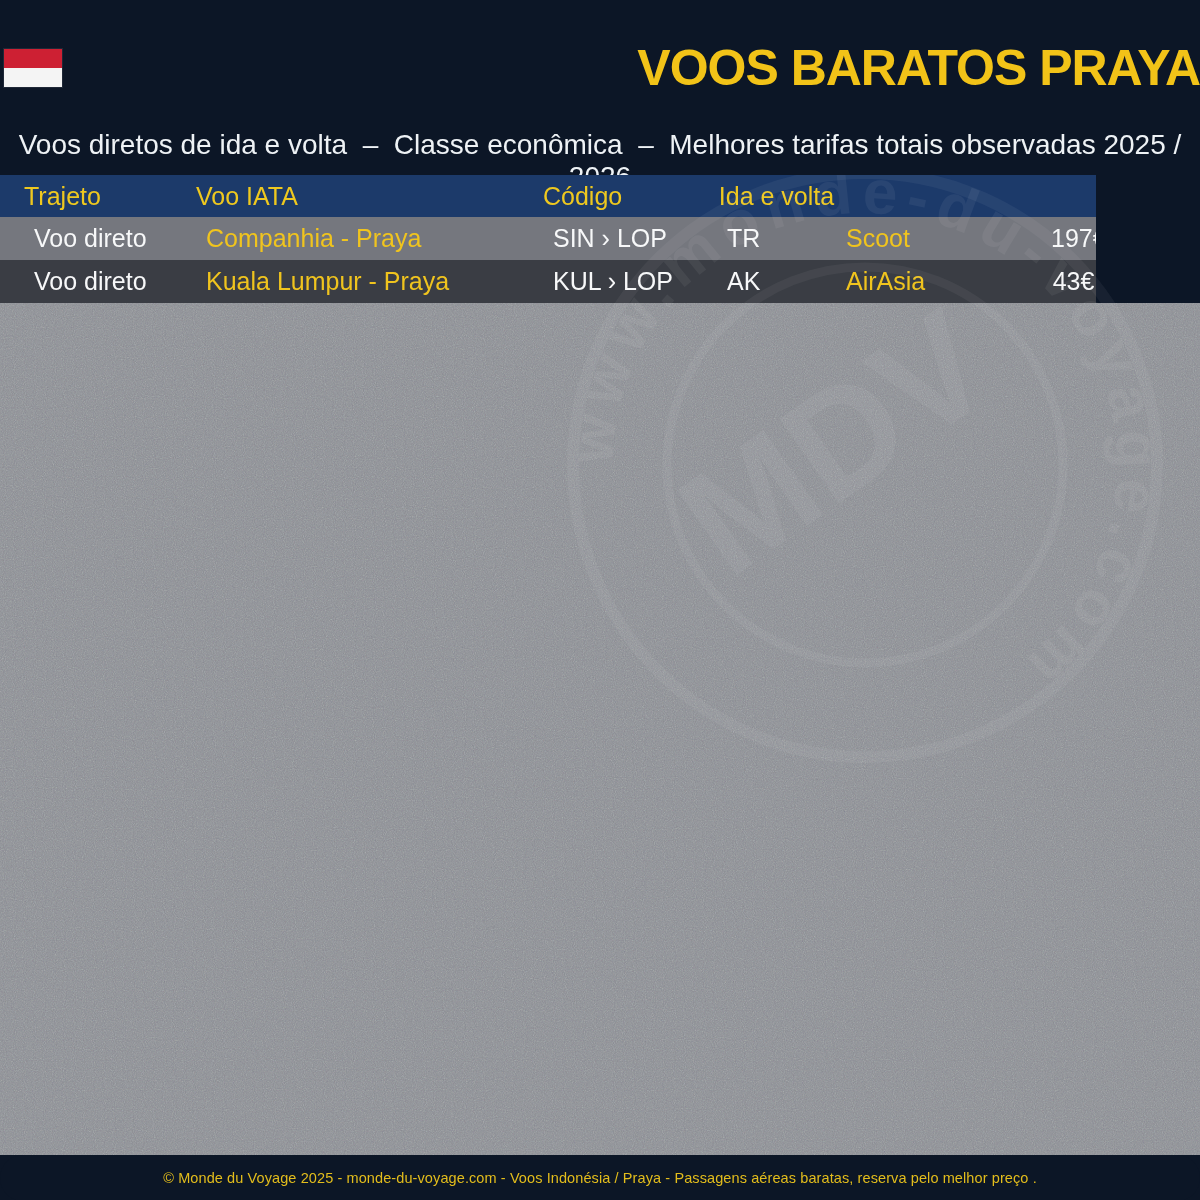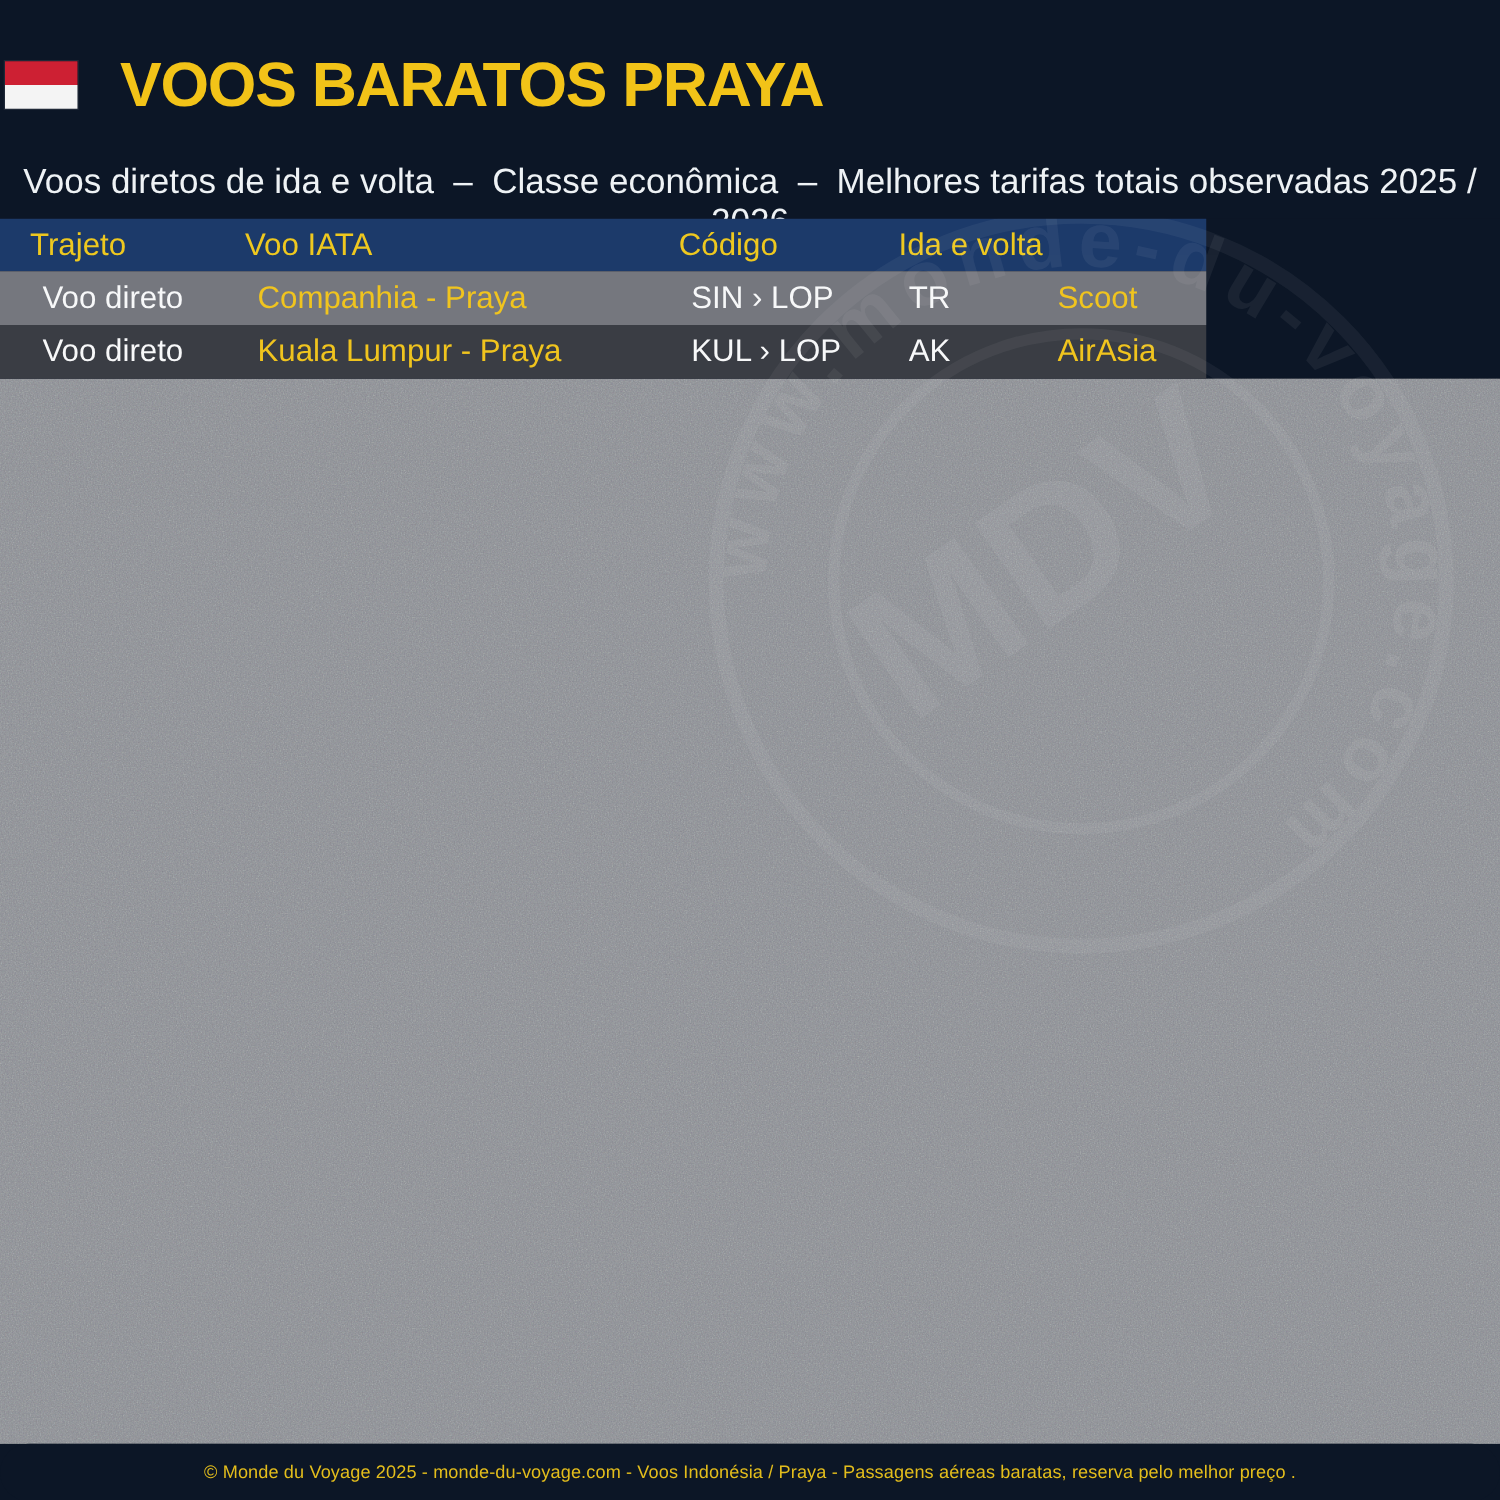--- a/index.html
+++ b/index.html
@@ -7,39 +7,39 @@
   body {
     font-family:"Liberation Sans", sans-serif;
     background:#0c1626;
     position:relative;
   }
 
   
   .top { height:175px; background:#0c1626; position:relative; }
   .title-row{
     position:absolute; top:42px; left:4px; right:0; height:52px;
-    display:flex; justify-content:flex-start; align-items:center; gap:34px;
+    display:flex; justify-content:space-between; align-items:center; 
   }
   .flag{ width:58px; height:38px; display:flex; flex-direction:column;
          box-shadow:0 0 0 1px rgba(255,255,255,0.08); }
   .flag .half{ flex:1; }
   .flag .red{ background:#cd2033; }
   .flag .white{ background:#f4f4f4; }
   h1.title{
     font-size:50px; font-weight:bold; letter-spacing:-1px;
     color:#f2c318; white-space:nowrap;
   }
   .subtitle{
     position:absolute; top:129px; left:0; width:100%;
     text-align:center; font-size:28px; color:#eef2f5;
     white-space:pre-wrap;
   }
 
   
-  .fare-table{ width:965px; position:relative; z-index:2; }
+  .fare-table{ width:1096px; position:relative; z-index:2; }
   .frow{
     display:grid;
     grid-template-columns:172px 347px 174px 119px 205px 1fr;
     align-items:center;
     padding-left:24px;
   }
   .thead{ height:42px; background:#1c3a6a; }
   .thead .cell{ color:#eec falseb; }
   .thead .cell{ color:#eec81f; font-size:25px; }
   .rbody{ height:43px; font-size:25px;padding-left:34px; }

